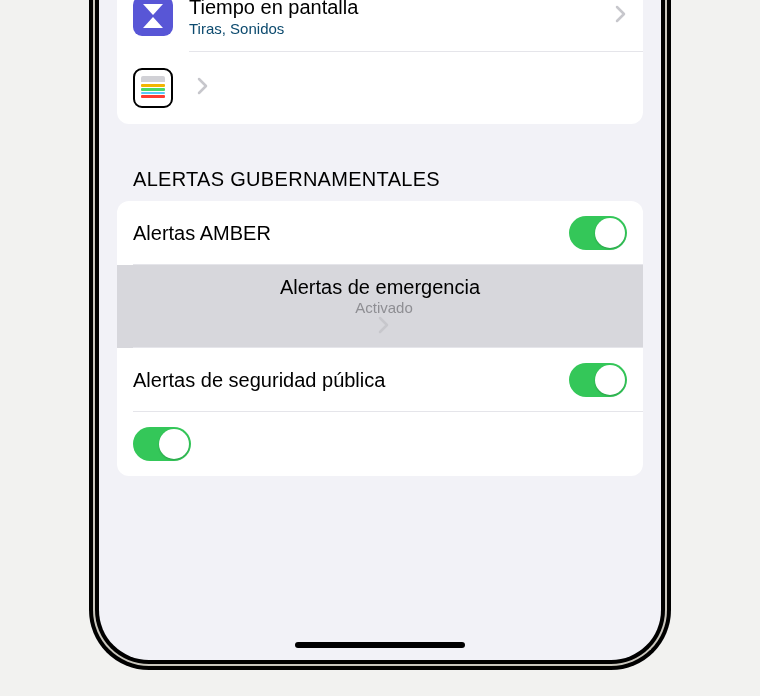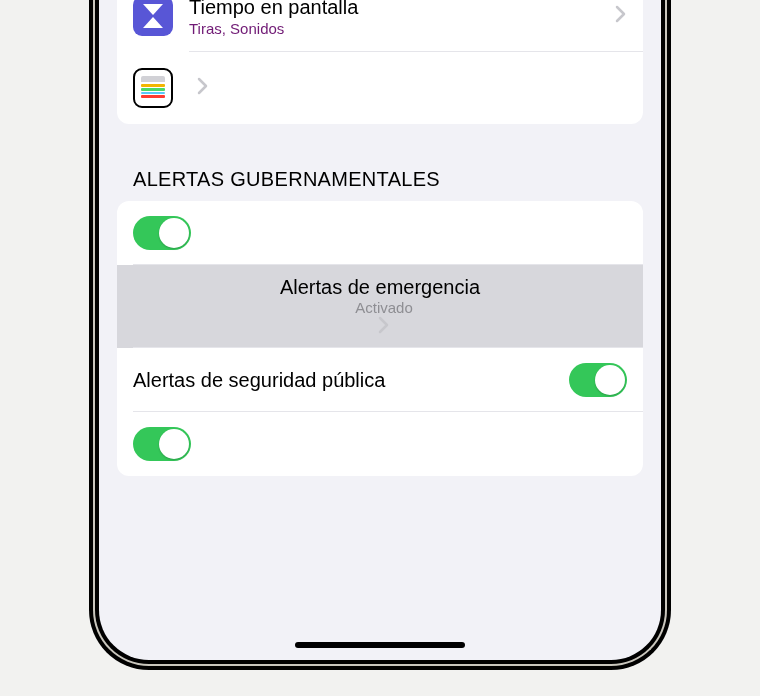--- a/index.html
+++ b/index.html
@@ -95,21 +95,21 @@
       display: flex; flex-direction: column; gap: 1px;
     }
     .wallet-stripes span { flex: 1; border-radius: 1px; }
     .wallet-top {
       position: absolute; left: 6px; right: 6px; top: 6px; height: 6px;
       background: #d1d1d6; border-radius: 2px 2px 0 0;
     }
 
     .row-text { flex: 1; min-width: 0; }
     .title { font-size: 20px; color: #000; line-height: 1.2; }
-    .subtitle { font-size: 15px; color: #701a75; margin-top: 1px; }
+    .subtitle { font-size: 15px; color: #0c4a6e; margin-top: 1px; }
 
     .chevron {
       flex: 0 0 auto;
       margin-left: 8px;
       color: #c7c7cc;
     }
     .value-text {
       font-size: 15px;
       color: #8e8e93;
       margin-left: 8px;
@@ -201,20 +201,23 @@
             </svg>
         </span>
       </div>
     </div>
 
     <div class="section-header">ALERTAS GUBERNAMENTALES</div>
 
     <div class="group">
 
       <div class="row compact sep-full">
+        <div class="row-text">
+          <div class="title">Alertas AMBER</div>
+        </div>
         <div class="toggle">
             <div class="knob"></div>
           </div>
       </div>
 
       <div class="row compact sep-full highlight">
         <div class="row-text">
           <div class="title">Alertas de emergencia</div>
         </div>
         <span class="value-text">Activado</span>

